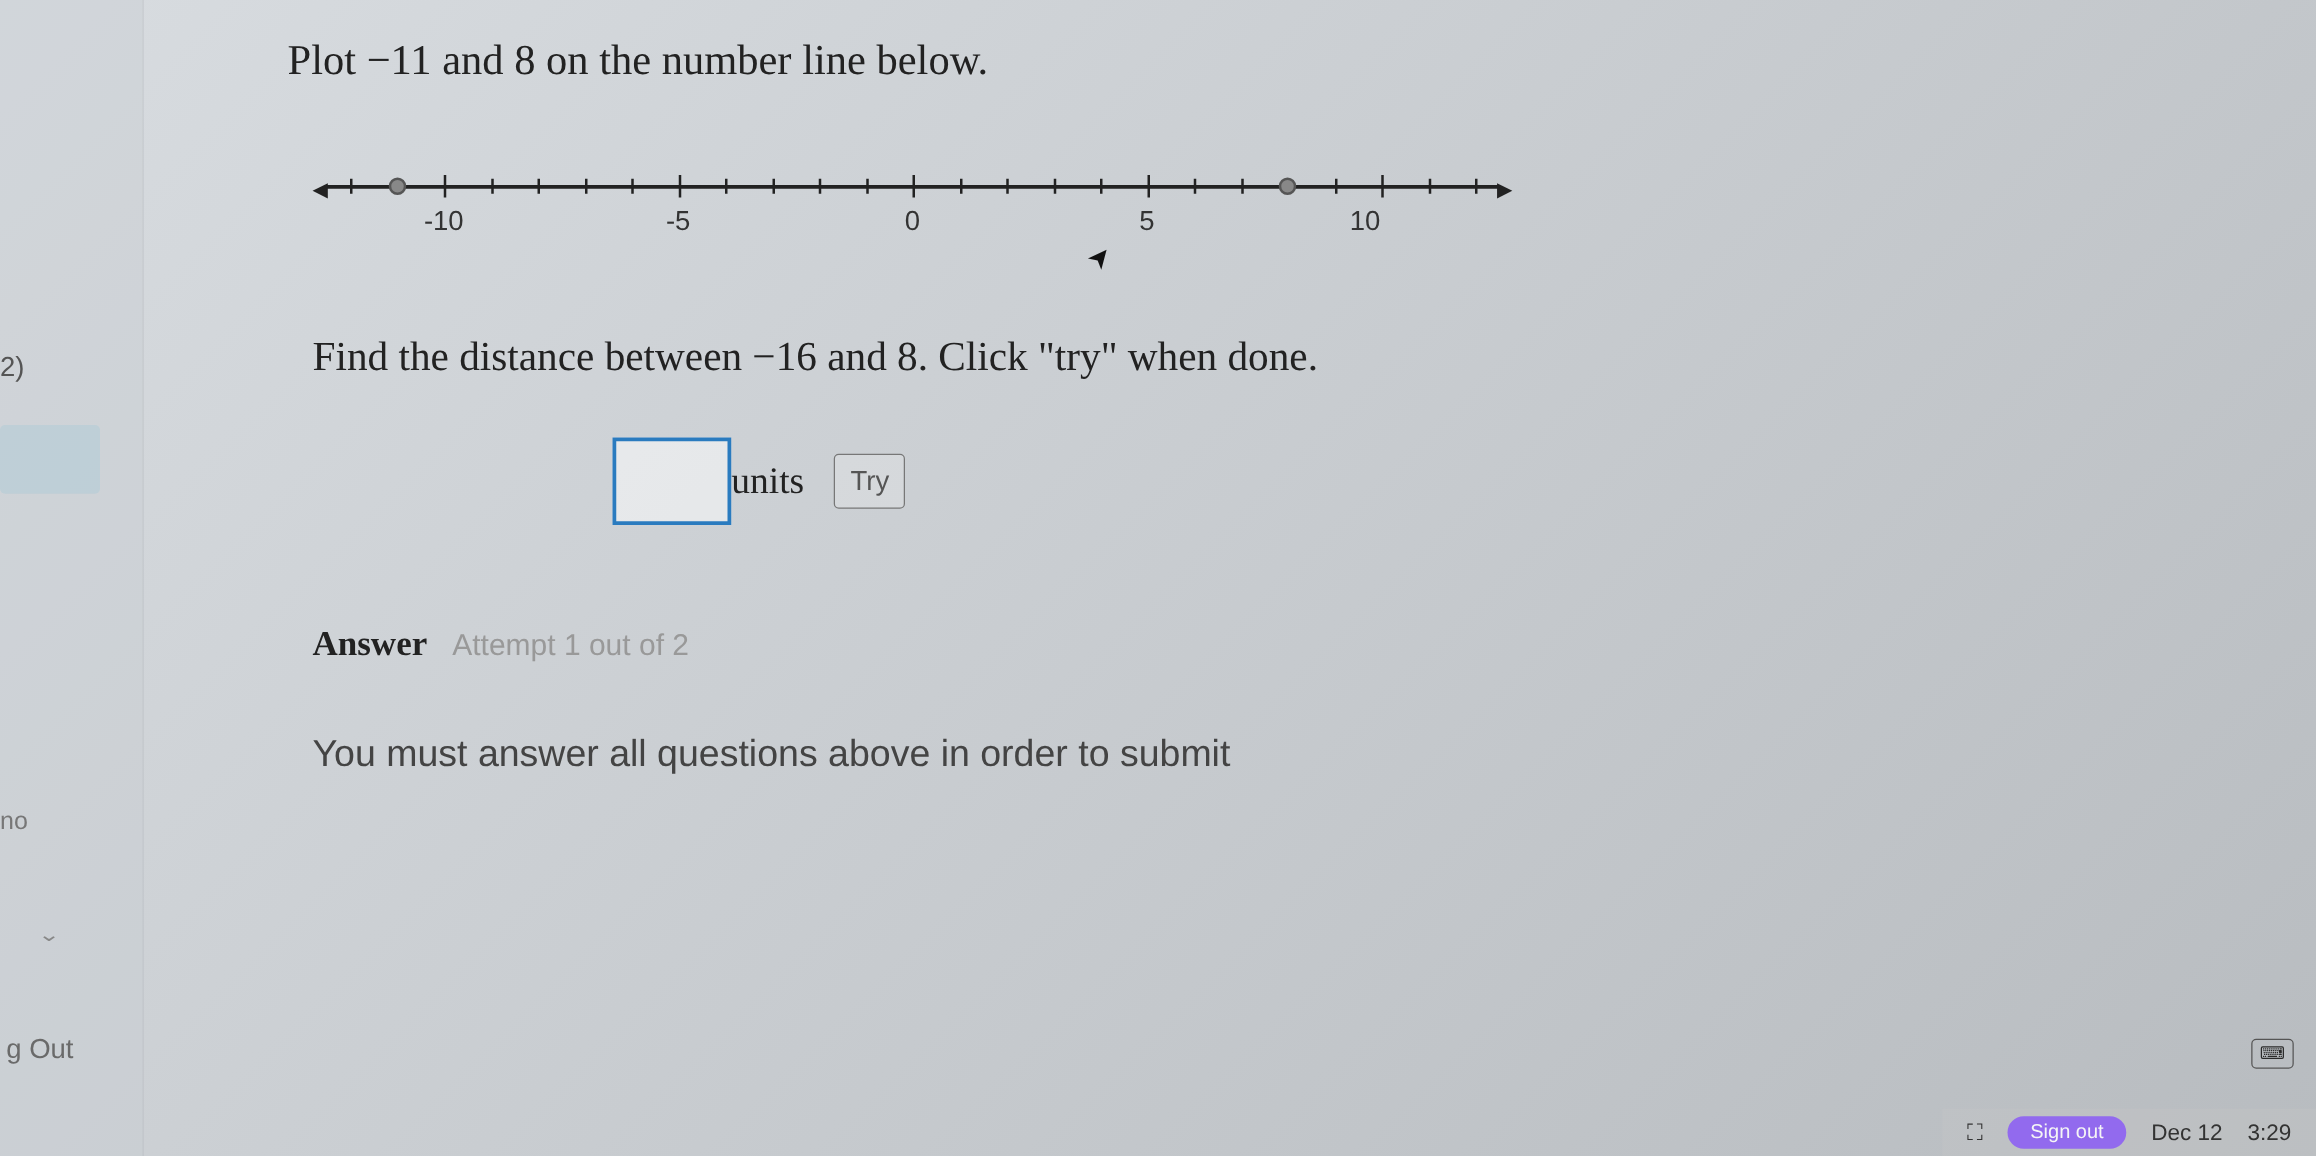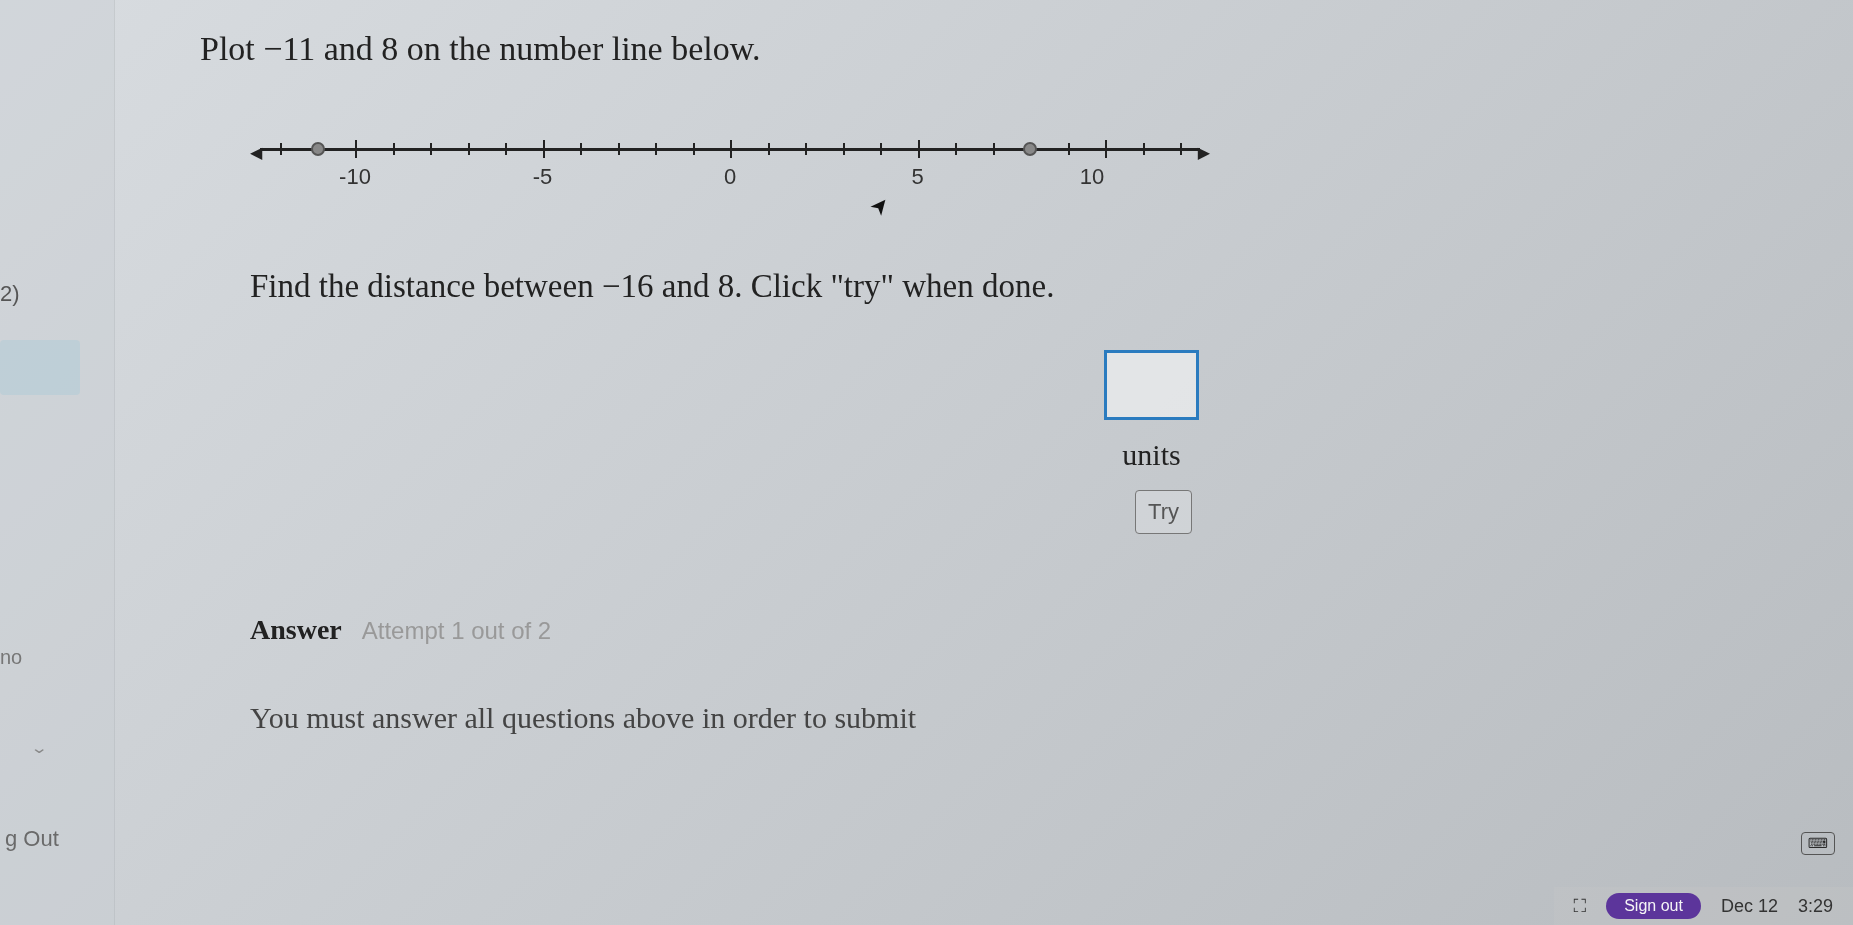--- a/index.html
+++ b/index.html
@@ -91,20 +91,21 @@
     padding: 12px 28px;
     background: rgba(255,255,255,0.15);
     cursor: pointer;
     margin-top: -5px;
   }
   .prompt {
     font-size: 34px;
     color: #222;
     margin-bottom: 70px;
     font-family: Georgia, serif;
+    margin-left: 30px;
   }
   .number-line-wrap {
     margin-left: 60px;
     margin-bottom: 70px;
   }
   .number-line {
     position: relative;
     width: 940px;
     height: 60px;
   }
@@ -164,24 +165,22 @@
   .instruction {
     font-size: 33px;
     color: #222;
     margin-left: 50px;
     margin-bottom: 45px;
     font-family: Georgia, serif;
   }
   .answer-row {
     display: flex;
     align-items: center;
-    gap: 18px;
     margin-left: 290px;
     margin-bottom: 80px;
-    flex-direction: column;
   }
   .units-input {
     width: 95px;
     height: 70px;
     border: 3px solid #2a7bbf;
     background: rgba(255,255,255,0.5);
     font-size: 26px;
     text-align: center;
     outline: none;
   }
@@ -216,38 +215,38 @@
   .attempt {
     font-family: Arial, sans-serif;
     font-size: 24px;
     color: #999;
   }
   .footer-msg {
     margin-left: 50px;
     margin-top: 55px;
     font-size: 30px;
     color: #444;
-    font-family: Liberation Serif, serif;
+    font-family: Liberation Sans, sans-serif;
   }
   .taskbar {
     position: absolute;
     bottom: 0;
     right: 0;
     height: 38px;
     display: flex;
     align-items: center;
     gap: 20px;
     padding: 0 20px;
     font-family: Arial, sans-serif;
     font-size: 18px;
     color: #333;
     background: rgba(200,200,200,0.3);
   }
   .signout-pill {
-    background: #4c1d95;
+    background: #8b5cf6;
     color: #fff;
     padding: 4px 18px;
     border-radius: 14px;
     font-size: 16px;
     opacity: 0.85;
   }
   .kbd-icon {
     border: 1.5px solid #555;
     border-radius: 4px;
     padding: 2px 6px;

